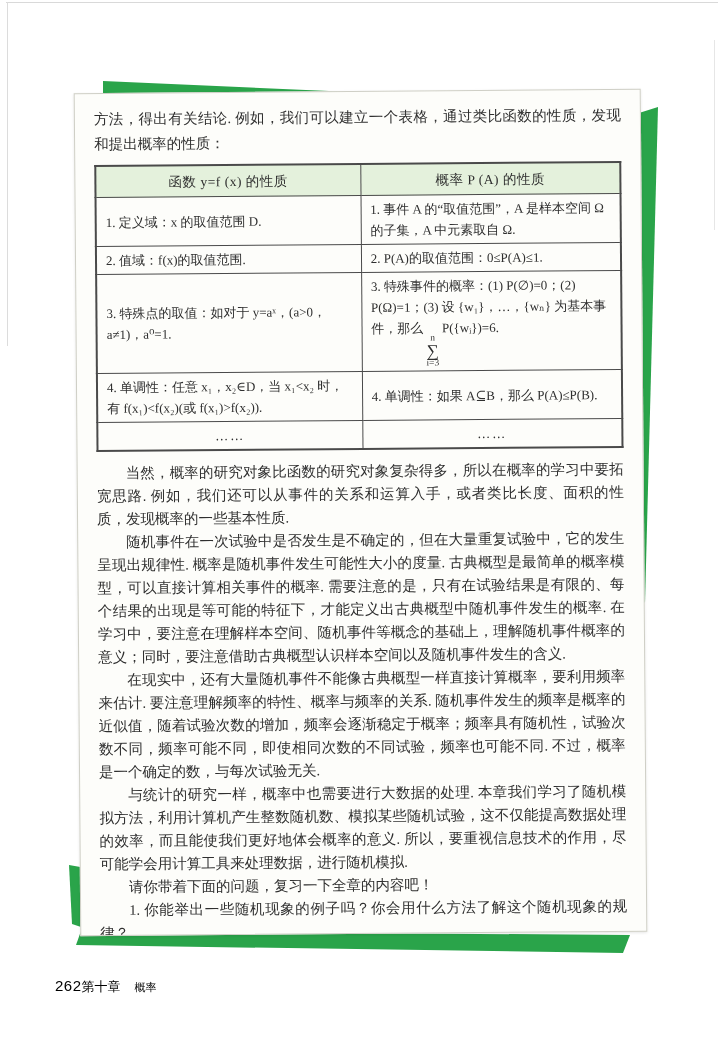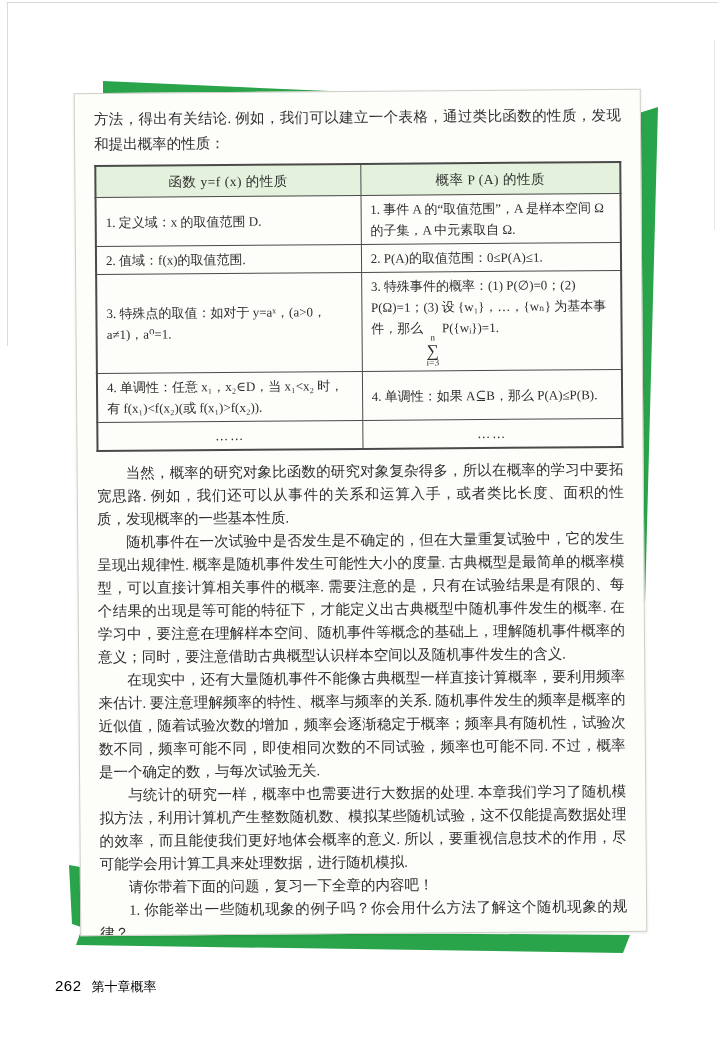--- a/index.html
+++ b/index.html
@@ -56,22 +56,22 @@
   .sum .sigma{font-size:17px;line-height:0.9;}
 
   .para{font-size:14.5px;line-height:23px;text-align:justify;
         text-indent:2em;margin:0;}
 
   .footer{
     position:absolute;left:55px;top:977px;display:flex;align-items:baseline;
     font-family:"Liberation Sans","DejaVu Sans",sans-serif;color:#000000;
   }
   .footer .pagenum{font-size:15px;letter-spacing:0.5px;}
-  .footer .chapter{font-size:13px;margin-left:10px;text-align:right;}
-  .footer .chtitle{font-size:13px;}
+  .footer .chapter{font-size:13px;text-align:right;}
+  .footer .chtitle{font-size:11px;margin-left:14px;}
 </style>
 </head>
 <body>
 
 <div class="scan-top"></div>
 <div class="scan-left"></div>
 <div class="scan-right"></div>
 
 <div class="green g-top"></div>
 <div class="green g-right"></div>
@@ -96,21 +96,21 @@
       <tr>
         <td class="c1">2. 值域：f(x)的取值范围.</td>
         <td>2. P(A)的取值范围：0≤P(A)≤1.</td>
       </tr>
       <tr>
         <td class="c1">3. 特殊点的取值：如对于 y=aˣ，(a&gt;0，a≠1)，a⁰=1.</td>
         <td><span>3. 特殊事件的概率：(1) P(∅)=0；(2) P(Ω)=1；(3) 设 {w₁}，…，{wₙ} 为基本事件，那么</span><span class="sum">
                 <span>n</span>
                 <span class="sigma">∑</span>
                 <span>i=3</span>
-              </span><span>P({wᵢ})=1.</span></td>
+              </span><span>P({wᵢ})=6.</span></td>
       </tr>
       <tr>
         <td class="c1">4. 单调性：任意 x₁，x₂∈D，当 x₁&lt;x₂ 时，有 f(x₁)&lt;f(x₂)(或 f(x₁)&gt;f(x₂)).</td>
         <td>4. 单调性：如果 A⊆B，那么 P(A)≤P(B).</td>
       </tr>
       <tr>
         <td class="c1 dots">……</td>
         <td class="dots">……</td>
       </tr>
     </tbody>

